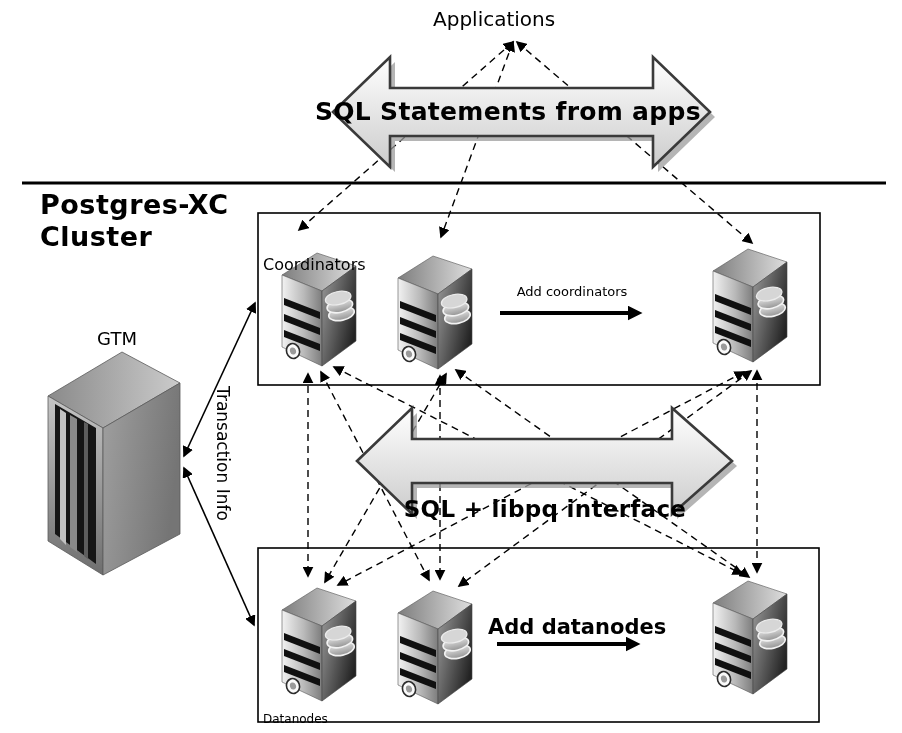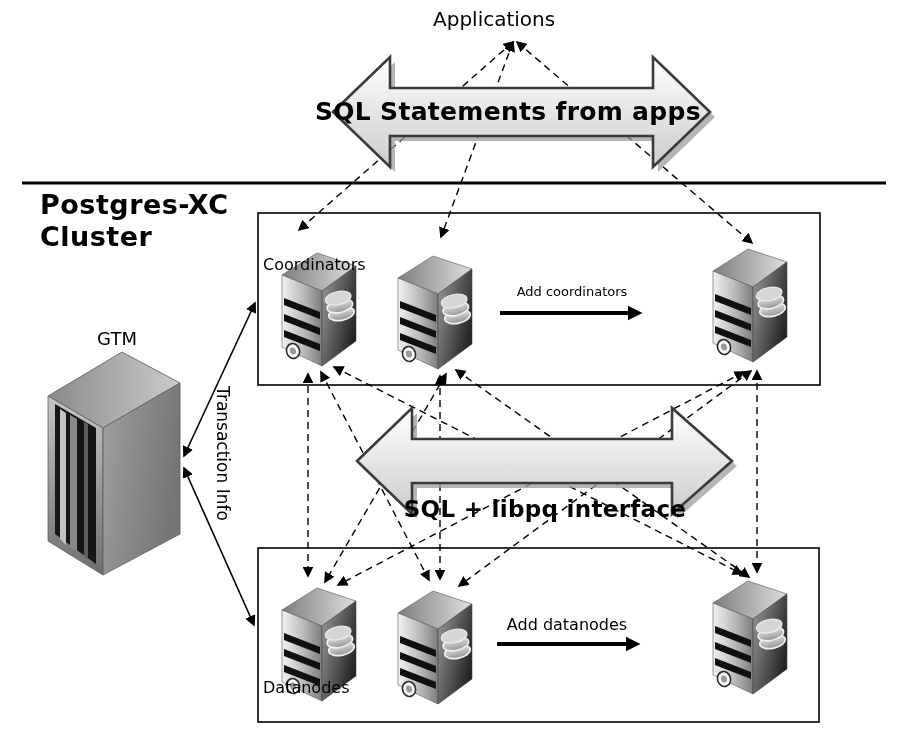--- a/index.html
+++ b/index.html
@@ -6,28 +6,28 @@
   .stage{
     position:relative;width:902px;height:733px;background:#ffffff;
     font-family:"DejaVu Sans","Liberation Sans",sans-serif;color:#000;
     overflow:hidden;
   }
   .stage svg{position:absolute;left:0;top:0;}
   .lbl{position:absolute;white-space:nowrap;color:#000;}
   #title{left:40px;top:189px;font-size:27px;font-weight:bold;line-height:32px;letter-spacing:.5px;}
   #apps-label{left:433px;top:7px;width:220px;font-size:20px;text-align:left;}
   #coordinators-label{left:263px;top:215px;font-size:16px;margin-top:40px;}
-  #datanodes-label{left:263px;top:678px;font-size:16px;}
+  #datanodes-label{left:263px;top:712px;font-size:12px;}
   #gtm-label{left:57px;top:328px;width:120px;font-size:18px;text-align:center;}
   #txinfo-label{left:233px;top:386px;width:145px;font-size:17px;
     transform:rotate(90deg);transform-origin:0 0;}
   #sqlstmt-label{left:315px;top:97px;width:378px;font-size:25px;font-weight:bold;text-align:center;letter-spacing:.3px;}
   #libpq-label{left:357px;top:448px;width:376px;font-size:23px;font-weight:bold;text-align:center;letter-spacing:.3px;margin-top:48px;}
   #addcoord-label{left:492px;top:284px;width:160px;font-size:13px;text-align:center;}
-  #adddatan-label{left:488px;top:615px;width:158px;font-size:16px;text-align:center;}
+  #adddatan-label{left:488px;top:615px;width:158px;font-size:21px;text-align:center;font-weight:bold;}
 </style>
 </head>
 <body>
 
 <div class="stage">
 
   <svg width="902" height="733" viewBox="0 0 902 733" aria-hidden="true">
     <defs>
       <linearGradient id="gTop" x1="0" y1="0" x2="1" y2="0">
         <stop offset="0" stop-color="#7e7e7e"></stop>

